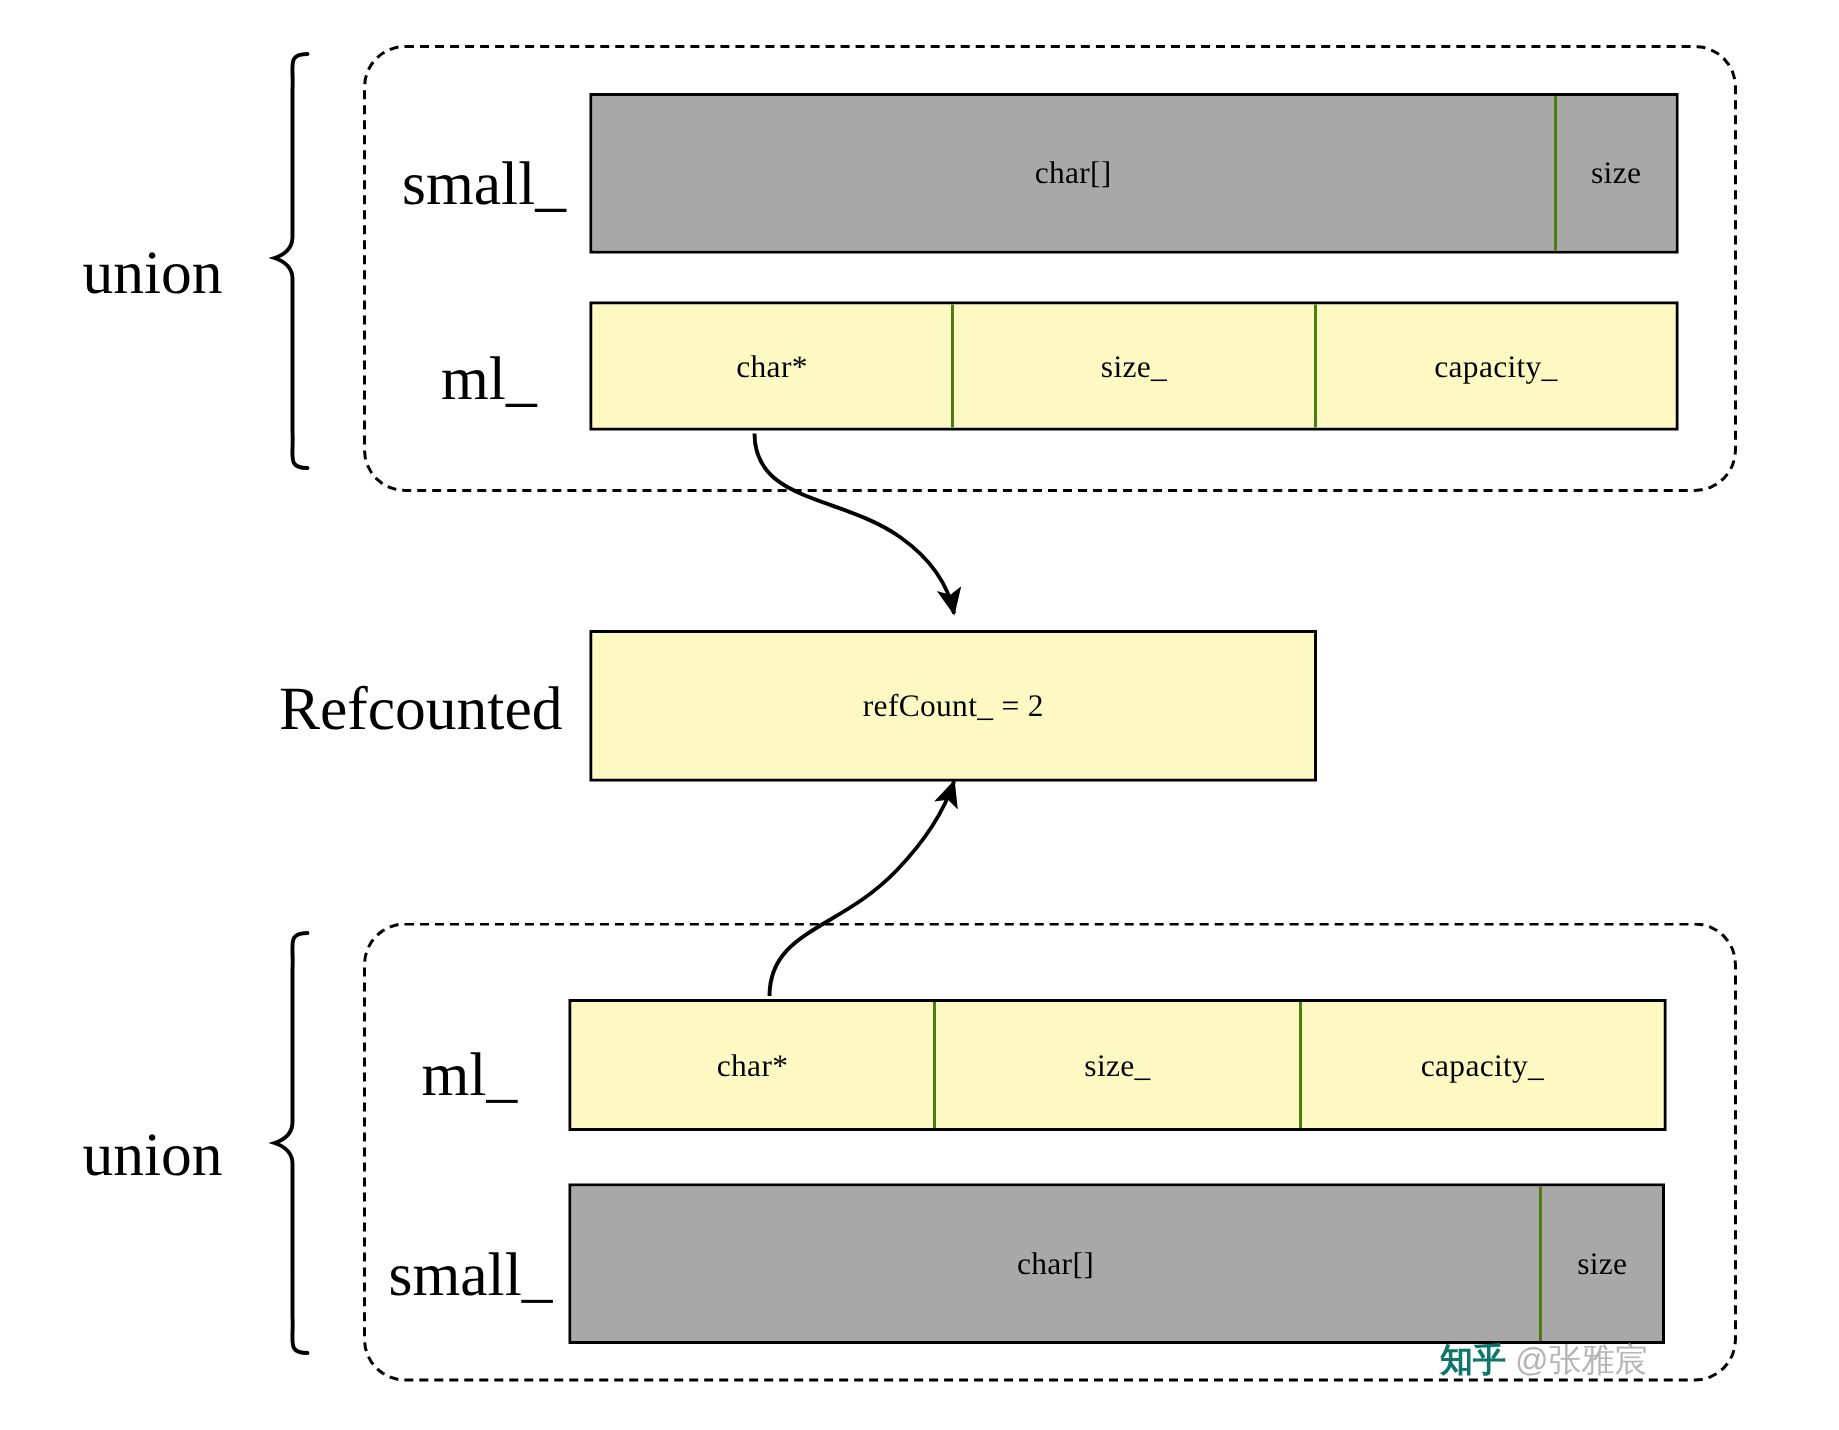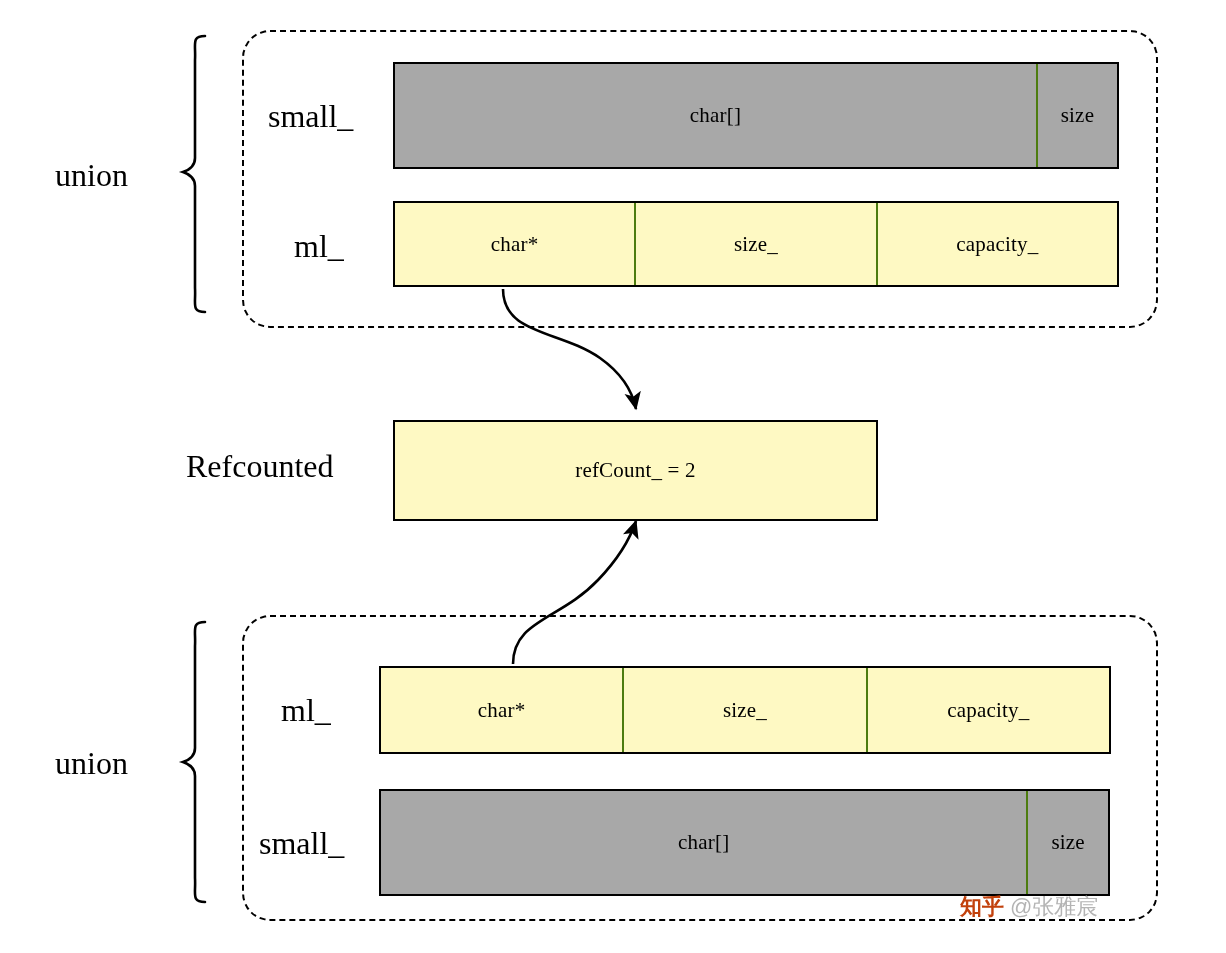--- a/index.html
+++ b/index.html
@@ -47,36 +47,36 @@
     letter-spacing: 0.2px;
     white-space: nowrap;
   }
   .cell + .cell { border-left: 2px solid #4d7c0f; }
   .gray  { background: #a8a8a8; }
   .green { background: #fef9c3; }
 
   
   .label {
     position: absolute;
-    font-size: 32px;
+    font-size: 41px;
     white-space: nowrap;
   }
 
   
   .watermark {
     position: absolute;
     font-family: "Liberation Sans", sans-serif;
     font-size: 22px;
     color: #b4b4b4;
     white-space: nowrap;
   }
   .wm-logo {
     display: inline-block;
     font-weight: bold;
-    color: #c2410c;
+    color: #0f766e;
     margin-right: 6px;
   }
 
   svg.overlay {
     position: absolute;
     left: 0; top: 0;
     width: 1226px;
     height: 953px;
     pointer-events: none;
   }

